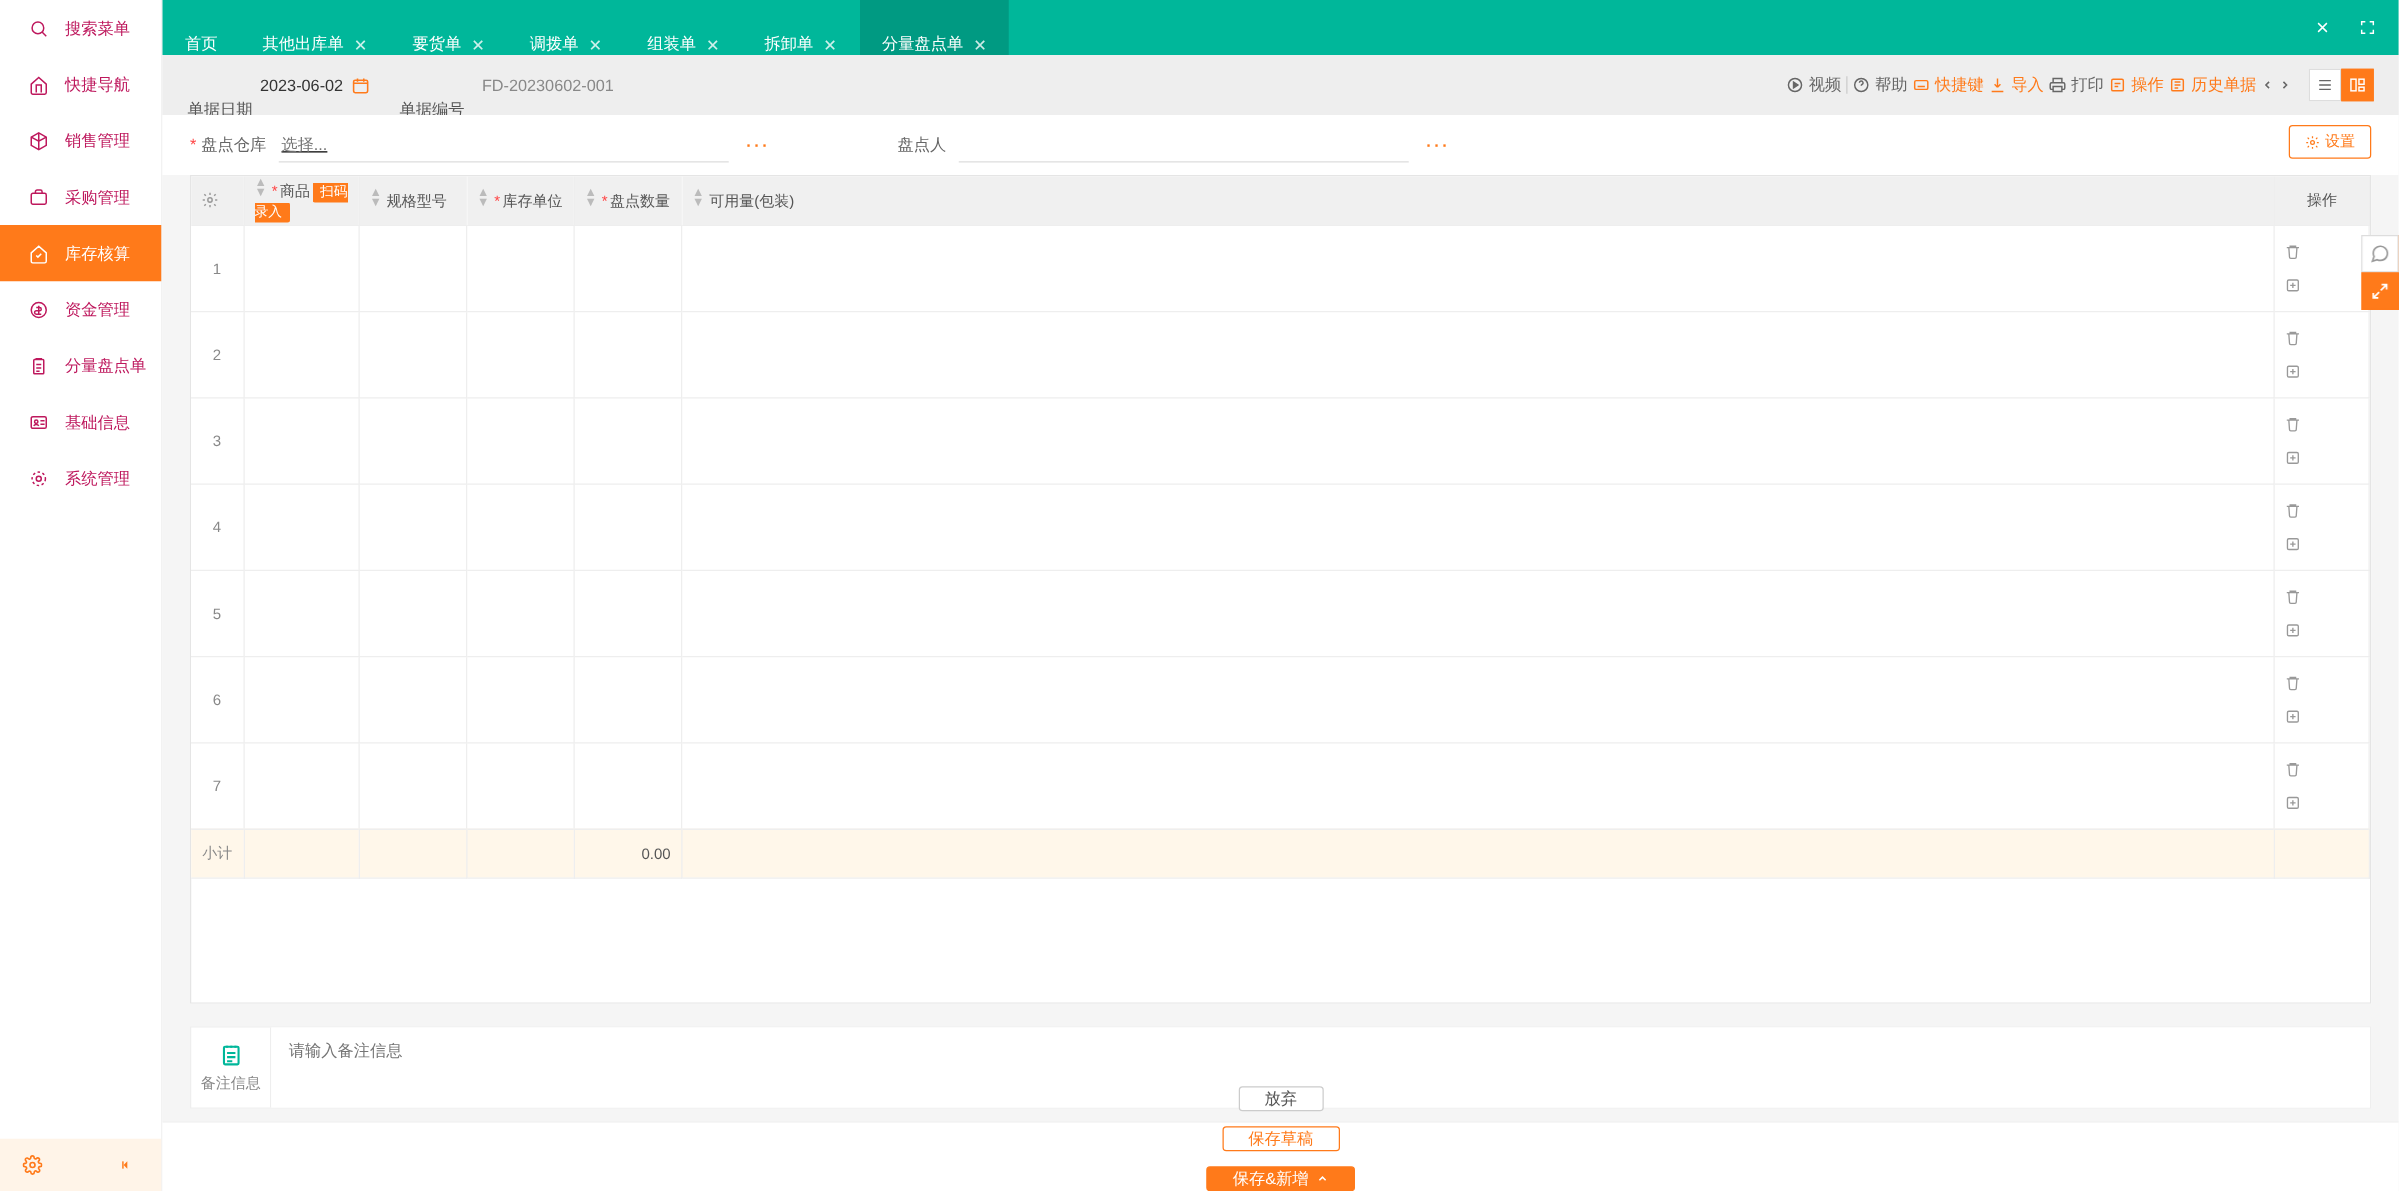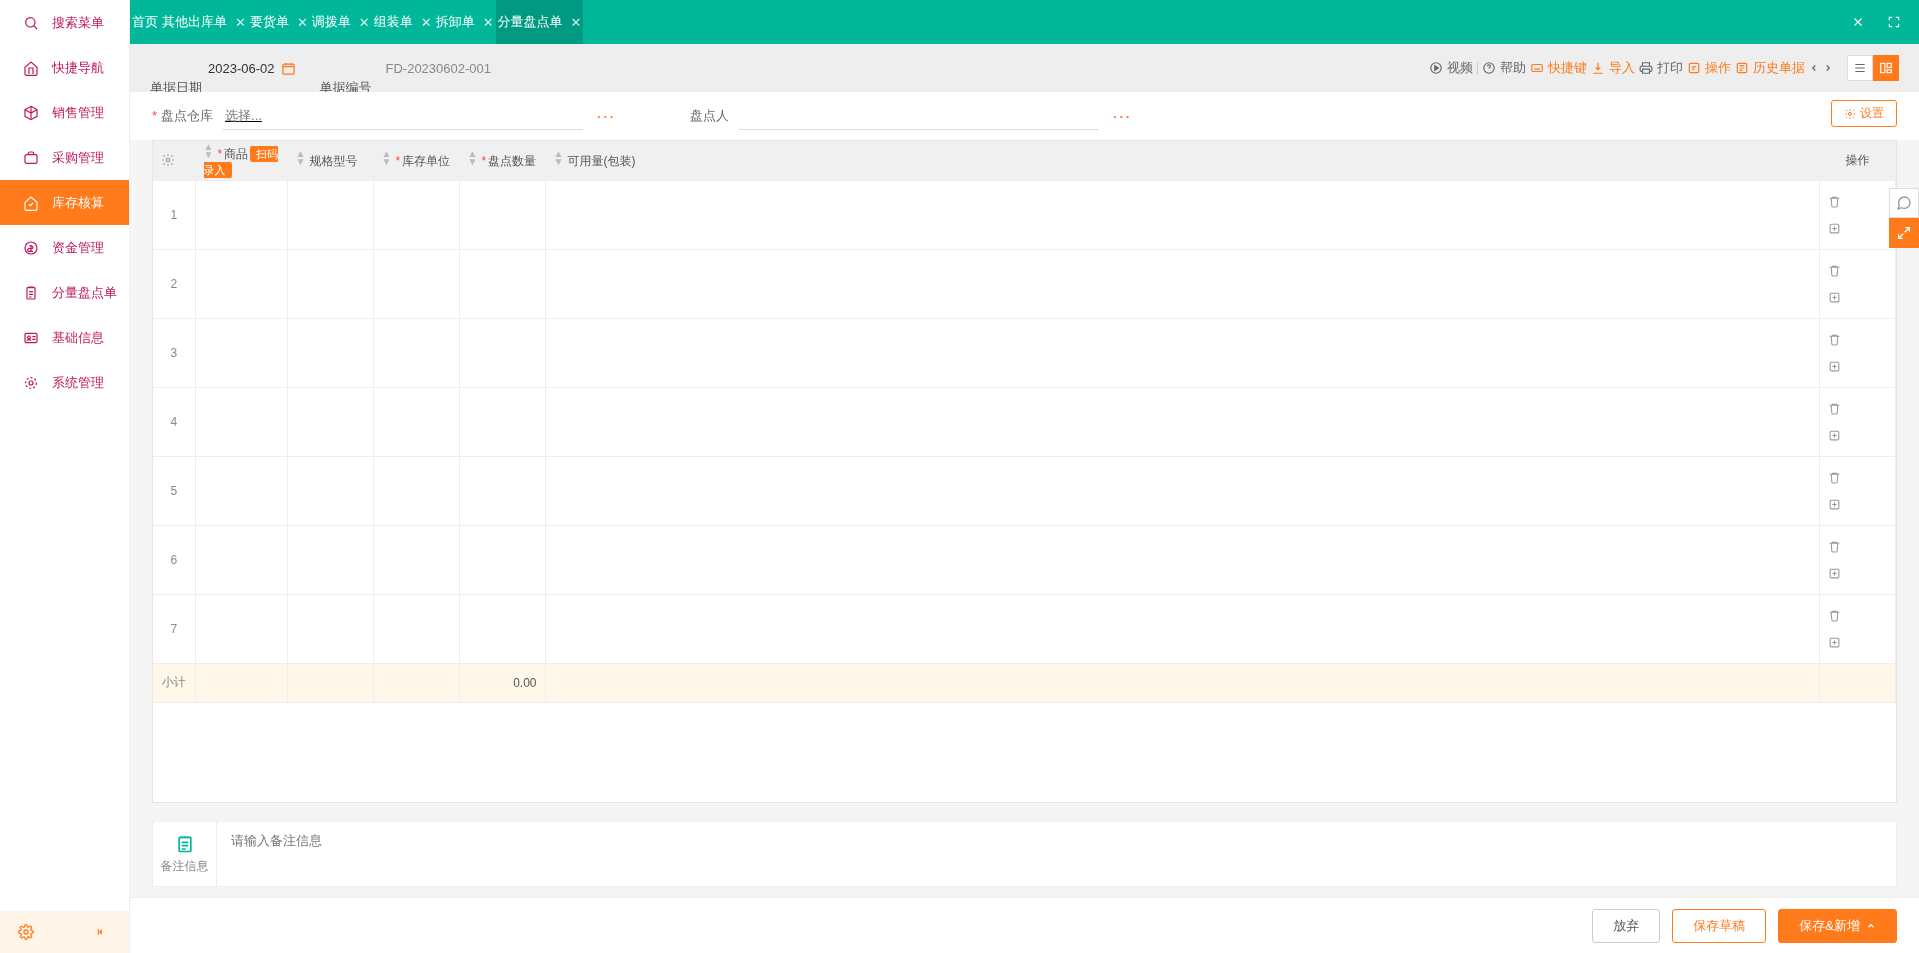--- a/index.html
+++ b/index.html
@@ -13,21 +13,21 @@
 .sidebar-item.active { background: #ff7a1a; color: #fff; }
 .sidebar-item .ico { width: 18px; height: 18px; margin-right: 12px; display: inline-flex; align-items: center; justify-content: center; }
 .sidebar-footer { height: 42px; background: #fff4e8; display: flex; align-items: center; justify-content: space-between; padding: 0 18px; }
 .sidebar-footer .ico { color: #ff7a1a; }
 
 
 .main { flex: 1; display: flex; flex-direction: column; background: #f5f5f5; }
 
 
 .tabbar { height: 44px; background: #00b79a; display: flex; align-items: stretch; color: #fff; }
-.tab { padding: 0 2px; display: flex; align-items: center; gap: 8px; cursor: pointer; font-size: 13px; }
+.tab { padding: 0 18px; display: flex; align-items: flex-end; gap: 8px; cursor: pointer; font-size: 13px; }
 .tab.active { background: #009a82; }
 .tab .close { font-size: 13px; opacity: .8; }
 .tabbar-spacer { flex: 1; }
 .tabbar-right { display: flex; align-items: center; padding-right: 10px; gap: 6px; }
 .tabbar-btn { width: 30px; height: 30px; display: flex; align-items: center; justify-content: center; cursor: pointer; border-radius: 3px; }
 
 
 .toolbar { height: 48px; background: #eee; display: flex; align-items: center; padding: 0 20px; color: #555; font-size: 13px; }
 .toolbar .lbl { margin-right: 6px; margin-top: 40px; }
 .toolbar .date { color: #333; margin-right: 6px; }
@@ -36,21 +36,21 @@
 .toolbar-spacer { flex: 1; }
 .toolbar-actions { display: flex; align-items: center; gap: 4px; color: #666; }
 .toolbar-action { display: flex; align-items: center; gap: 4px; cursor: pointer; }
 .toolbar-action.orange { color: #ff7a1a; }
 .toolbar-sep { width: 1px; height: 14px; background: #ccc; }
 .view-switch { display: flex; margin-left: 10px; }
 .view-switch .vbtn { width: 26px; height: 26px; border: 1px solid #ddd; background: #fff; display: flex; align-items: center; justify-content: center; cursor: pointer; }
 .view-switch .vbtn.active { background: #ff7a1a; border-color: #ff7a1a; color: #fff; }
 
 
-.formrow { background: #fff; margin: 0; padding: 10px 22px; display: flex; align-items: center; gap: 24px; position: relative; }
+.formrow { background: #fff; margin: 0; padding: 10px 22px; display: flex; align-items: center; gap: 52px; position: relative; }
 .form-field { display: flex; align-items: center; gap: 10px; }
 .form-label { font-size: 13px; color: #666; }
 .form-label .req { color: #f44; margin-right: 4px; }
 .form-input { border: none; border-bottom: 1px solid #ddd; width: 360px; padding: 6px 2px; font-size: 13px; outline: none; text-decoration: underline; }
 .form-more { color: #ff7a1a; cursor: pointer; font-weight: bold; letter-spacing: 2px; margin-left: 4px; }
 .settings-btn { position: absolute; right: 22px; top: 8px; border: 1px solid #ff7a1a; color: #ff7a1a; background: #fff; padding: 4px 12px; border-radius: 3px; cursor: pointer; font-size: 12px; display: flex; align-items: center; gap: 4px; }
 
 
 .content { background: #fff; margin: 0 22px; flex: 1; display: flex; flex-direction: column; overflow: hidden; }
 .table-wrap { flex: 1; overflow: hidden; border: 1px solid #e5e5e5; position: relative; }
@@ -70,21 +70,21 @@
 .table-scroll { overflow-y: auto; height: 482px; }
 .subtotal-fixed { border-top: 1px solid #eee; }
 
 
 .remarks { background: #fff; margin: 18px 22px 0 22px; border: 1px solid #eee; display: flex; align-items: stretch; height: 66px; }
 .remarks-left { width: 64px; display: flex; flex-direction: column; align-items: center; justify-content: center; border-right: 1px solid #eee; color: #888; font-size: 12px; gap: 4px; }
 .remarks-left .ico { color: #00b79a; }
 .remarks-input { flex: 1; border: none; outline: none; padding: 10px 14px; font-size: 13px; resize: none; }
 
 
-.footer { height: 56px; background: #fff; border-top: 1px solid #eee; margin-top: 10px; display: flex; align-items: center; justify-content: flex-end; padding: 0 22px; gap: 12px; }
+.footer { height: 56px; background: #fff; border-top: 1px solid #eee; margin-top: 10px; display: flex; align-items: center; justify-content: flex-end; padding: 0 22px; gap: 12px; flex-direction: column; }
 .btn { height: 34px; padding: 0 20px; border-radius: 3px; cursor: pointer; font-size: 13px; border: 1px solid #ccc; background: #fff; color: #555; }
 .btn.outline-orange { border-color: #ff7a1a; color: #ff7a1a; text-align: center; }
 .btn.orange { background: #ff7a1a; border-color: #ff7a1a; color: #fff; display: flex; align-items: center; gap: 6px; }
 
 
 .floating-tools { position: absolute; right: 0; top: 188px; display: flex; flex-direction: column; }
 .float-btn { width: 30px; height: 30px; background: #fff; border: 1px solid #ddd; display: flex; align-items: center; justify-content: center; cursor: pointer; color: #999; }
 .float-btn.orange { background: #ff7a1a; border-color: #ff7a1a; color: #fff; }
 
 svg { display: block; }

